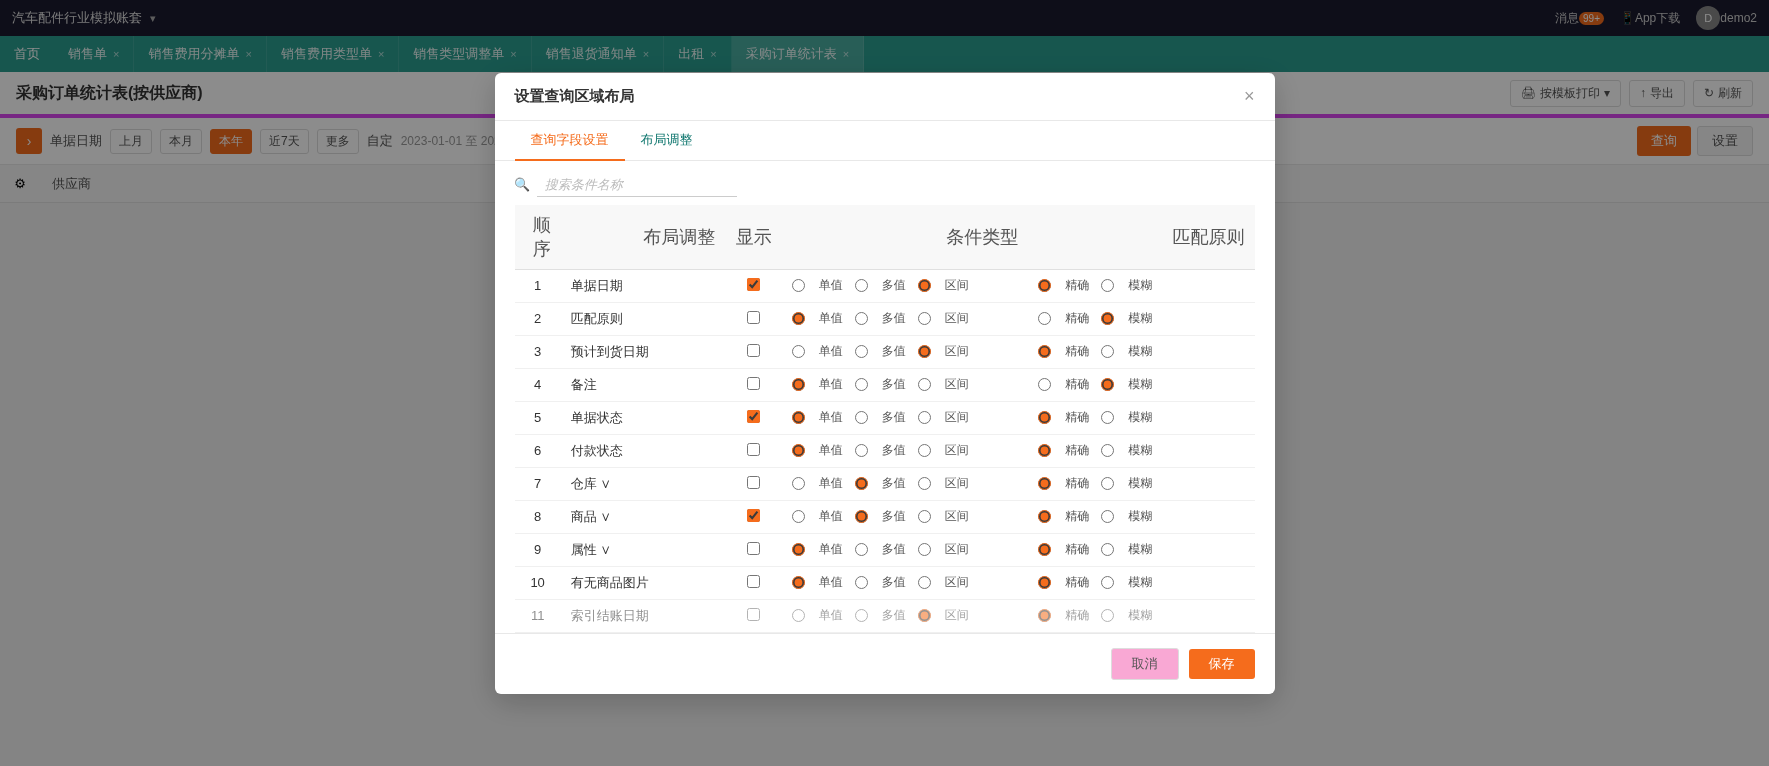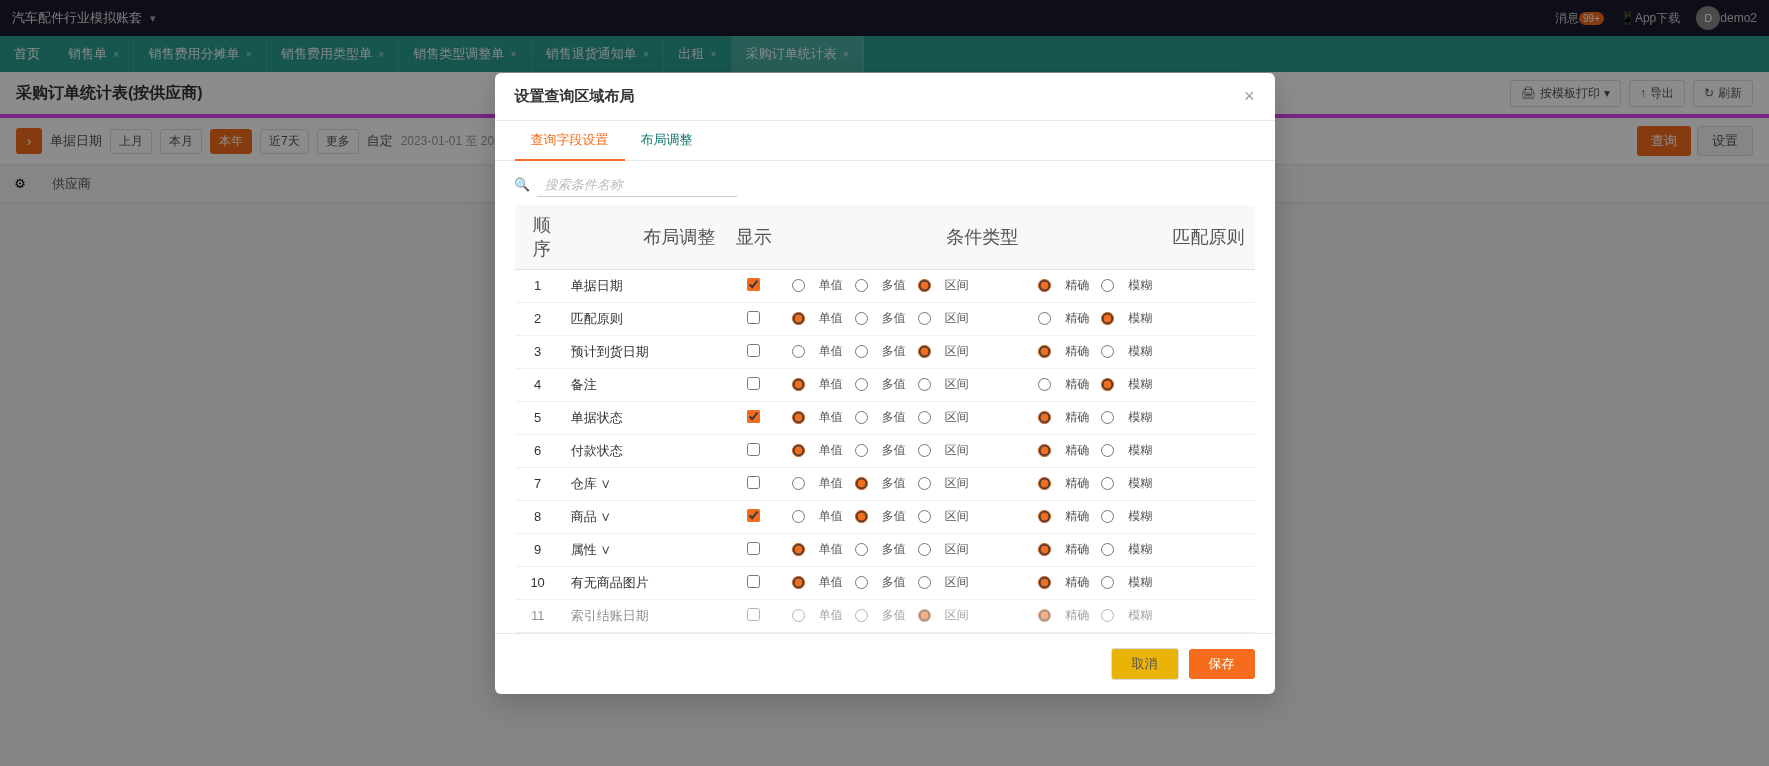--- a/index.html
+++ b/index.html
@@ -223,21 +223,21 @@
       padding: 14px 20px;
       display: flex;
       align-items: center;
       justify-content: flex-end;
       gap: 10px;
       border-top: 1px solid #e8e8e8;
     }
     .btn-cancel {
       padding: 6px 20px;
       border: 1px solid #ddd;
-      background: #eab308;
+      background: #f9a8d4;
       border-radius: 3px;
       font-size: 13px;
       cursor: pointer;
       color: #555;
     }
     .btn-save {
       padding: 6px 20px;
       background: #f56c1c;
       color: white;
       border: none;

